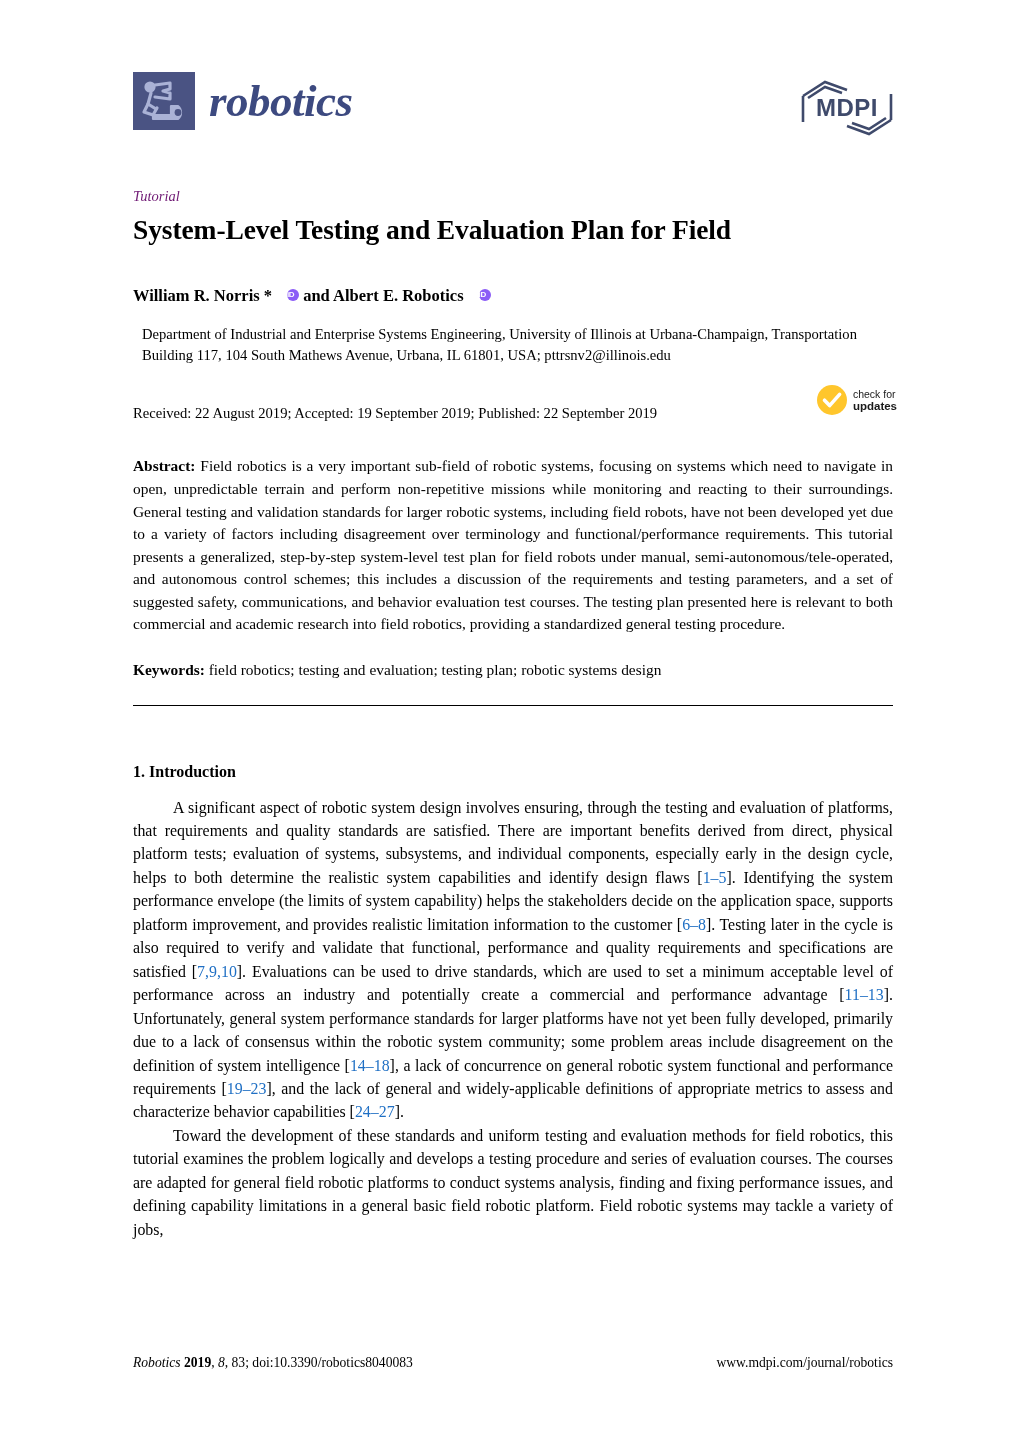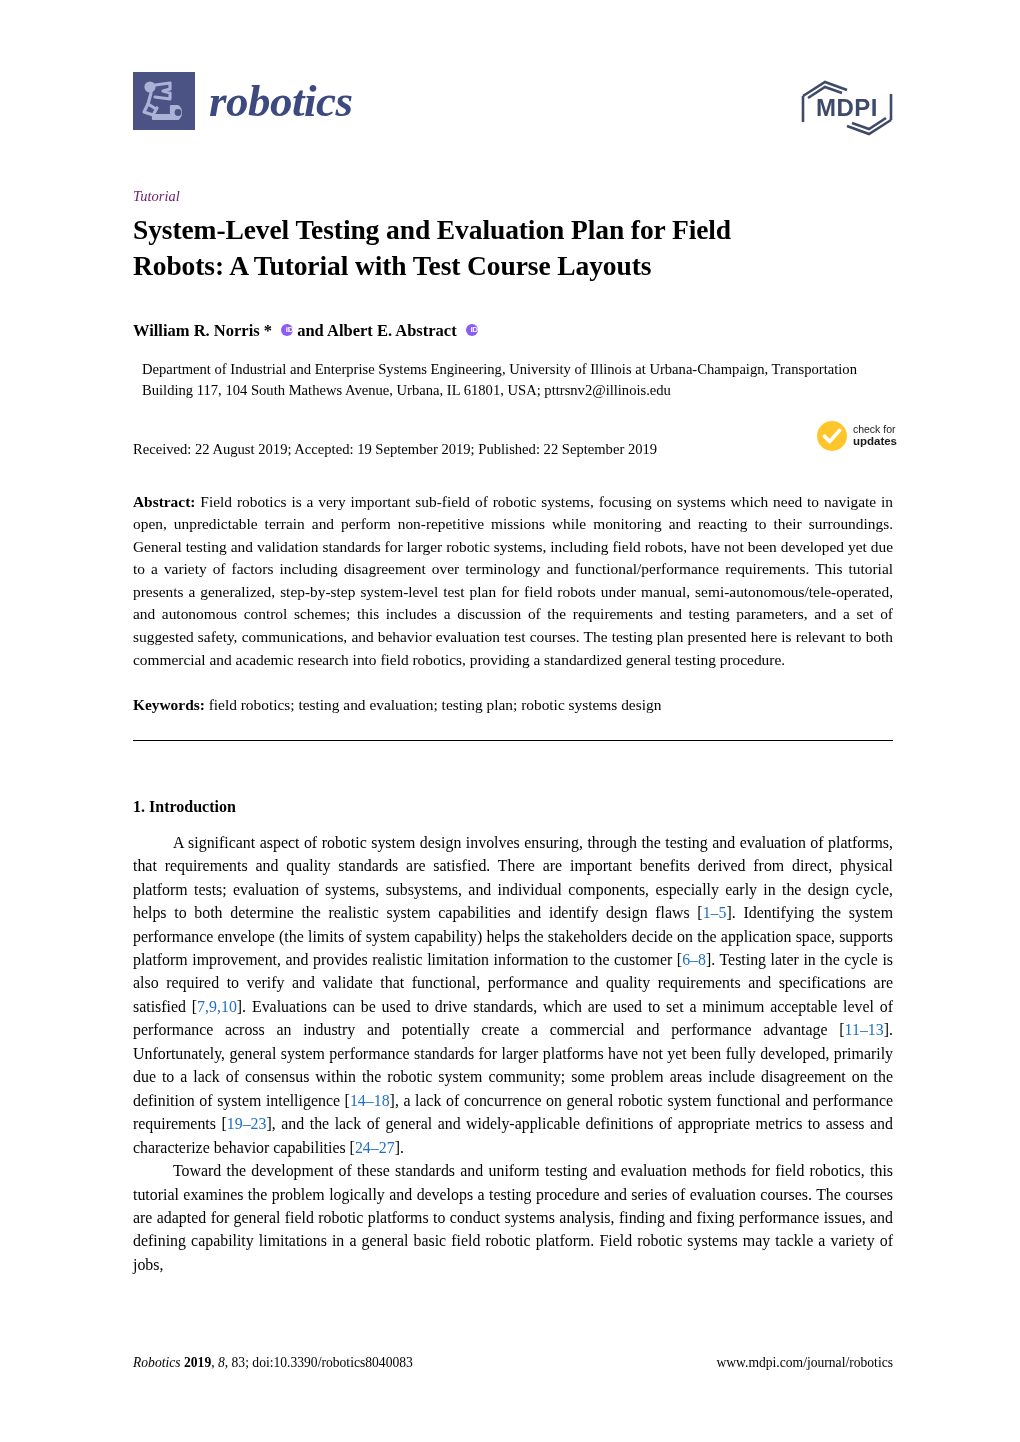--- a/index.html
+++ b/index.html
@@ -94,23 +94,23 @@
     display: inline-block;
     width: 12px;
     height: 12px;
     border-radius: 50%;
     background: #8b5cf6;
     color: #ffffff;
     font-size: 8px;
     font-weight: bold;
     font-family: "Liberation Sans", sans-serif;
     line-height: 12px;
-    text-align: right;
+    text-align: left;
     vertical-align: 4px;
-    margin-left: 9px;
+    margin-left: 15px;
     letter-spacing: -0.4px;
   }
 
   
   .affiliation {
     font-size: 14.6px;
     line-height: 1.42;
     margin-top: 18px;
     padding-left: 9px;
   }
@@ -247,24 +247,23 @@
             <path d="M87 40 L70 51 L53 45"></path>
           </g>
           <text x="48" y="38" text-anchor="middle" font-family="Liberation Sans, sans-serif" font-size="24" font-weight="bold" fill="#3f4a6b" letter-spacing="0.5">MDPI</text>
         </svg>
       </span>
     </div>
 
     <div class="article-type">Tutorial</div>
     <h1 class="article-title">
       <span>System-Level Testing and Evaluation Plan for Field</span><br>
-      <span>Robots: A Tutorial with Test Course Layouts</span>
     </h1>
 
-    <div class="authors"><span>William R. Norris *</span><span class="orcid">iD</span><span> and </span><span>Albert E. Abstract</span><span class="orcid">iD</span></div>
+    <div class="authors"><span>William R. Norris *</span><span class="orcid">iD</span><span> and </span><span>Albert E. Robotics</span><span class="orcid">iD</span></div>
 
     <div class="affiliation">
       <span>Department of Industrial and Enterprise Systems Engineering, University of Illinois at Urbana-Champaign,</span>
       <span>Transportation Building 117, 104 South Mathews Avenue, Urbana, IL 61801, USA; pttrsnv2@illinois.edu</span>
     </div>
 
     <div class="dates-row">
       <div class="dates">Received: 22 August 2019; Accepted: 19 September 2019; Published: 22 September 2019</div>
       <div class="crossmark">
         <span class="crossmark-check">

